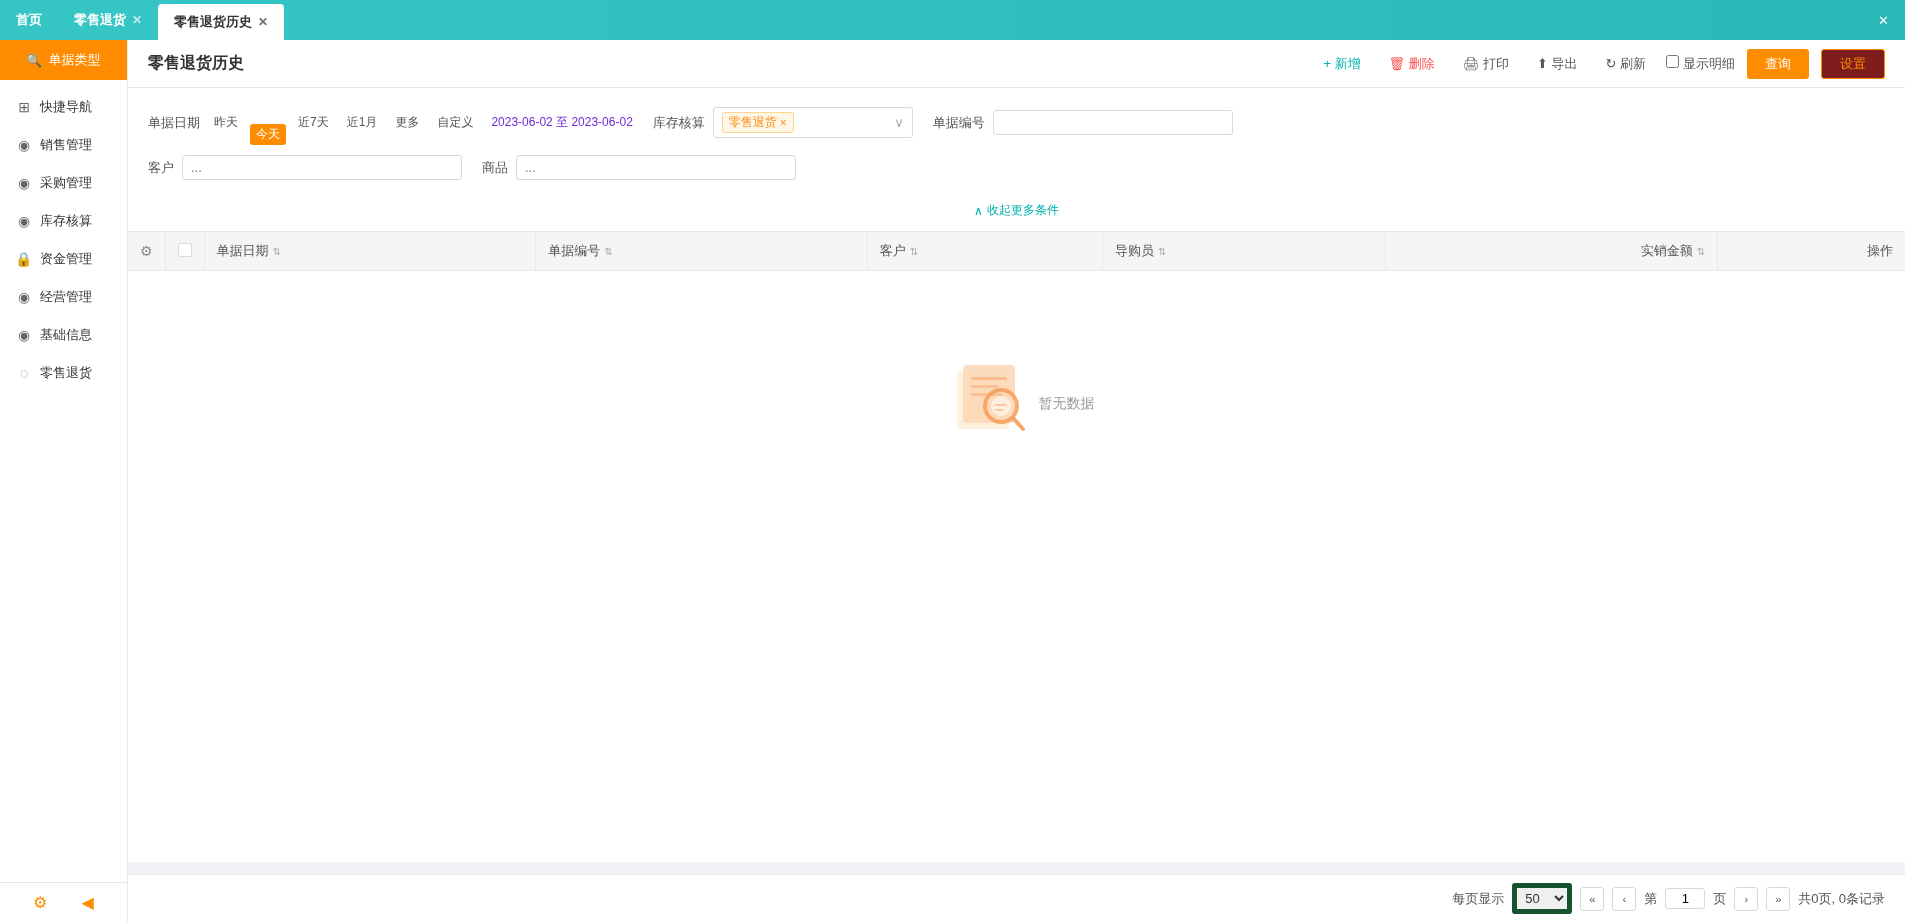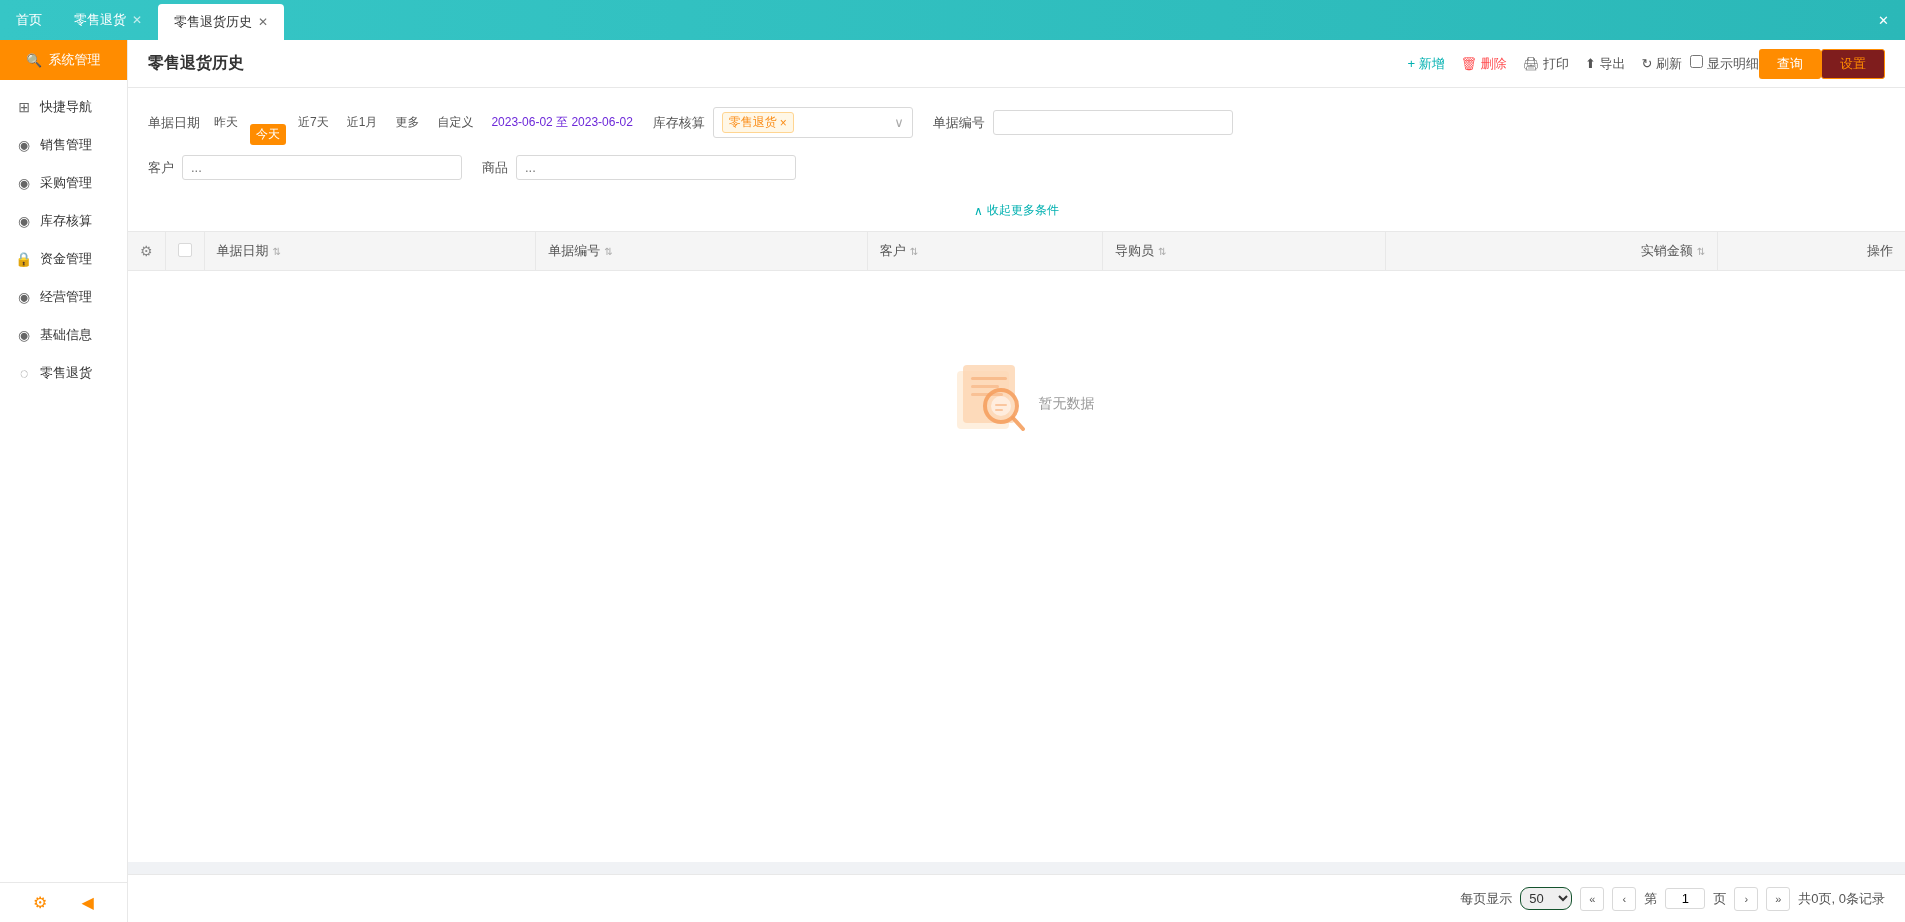--- a/index.html
+++ b/index.html
@@ -12,20 +12,21 @@
       display: flex;
       align-items: center;
       padding: 0;
       flex-shrink: 0;
     }
     .top-bar-tabs {
       display: flex;
       align-items: stretch;
       height: 100%;
       flex: 1;
+      font-weight: bold;
     }
     .top-tab {
       display: flex;
       align-items: center;
       padding: 0 16px;
       color: white;
       font-size: 13px;
       cursor: pointer;
       height: 100%;
       gap: 6px;
@@ -136,20 +137,21 @@
       flex-shrink: 0;
     }
     .page-title {
       font-size: 16px;
       font-weight: bold;
       color: #333;
     }
     .header-actions {
       display: flex;
       align-items: center;
+      gap: 12px;
     }
     .header-btn {
       display: flex;
       align-items: center;
       gap: 4px;
       font-size: 13px;
       color: #555;
       cursor: pointer;
       padding: 4px 8px;
       border-radius: 3px;
@@ -338,22 +340,22 @@
       align-items: center;
       justify-content: flex-end;
       padding: 0 20px;
       gap: 8px;
       font-size: 13px;
       color: #555;
       flex-shrink: 0;
       margin-top: 12px;
     }
     .page-size-select {
-      border: 1px solid #14532d;
-      border-radius: 9px;
+      border: 5px solid #14532d;
+      border-radius: 3px;
       padding: 2px 4px;
       font-size: 13px;
       color: #333;
     }
     .page-nav-btn {
       width: 24px;
       height: 24px;
       display: flex;
       align-items: center;
       justify-content: center;
@@ -408,21 +410,21 @@
     </div>
   </div>
   <div class="top-bar-right">✕</div>
 </div>
 
 <div class="main-layout">
 
   <div class="sidebar">
     <div class="sidebar-search">
       <span>🔍</span>
-      <span>系统管理</span>
+      <span>单据类型</span>
     </div>
     <div class="sidebar-nav">
       <div class="sidebar-item">
         <span class="icon">⊞</span>
         <span>快捷导航</span>
       </div>
       <div class="sidebar-item">
         <span class="icon">◉</span>
         <span>销售管理</span>
       </div>

